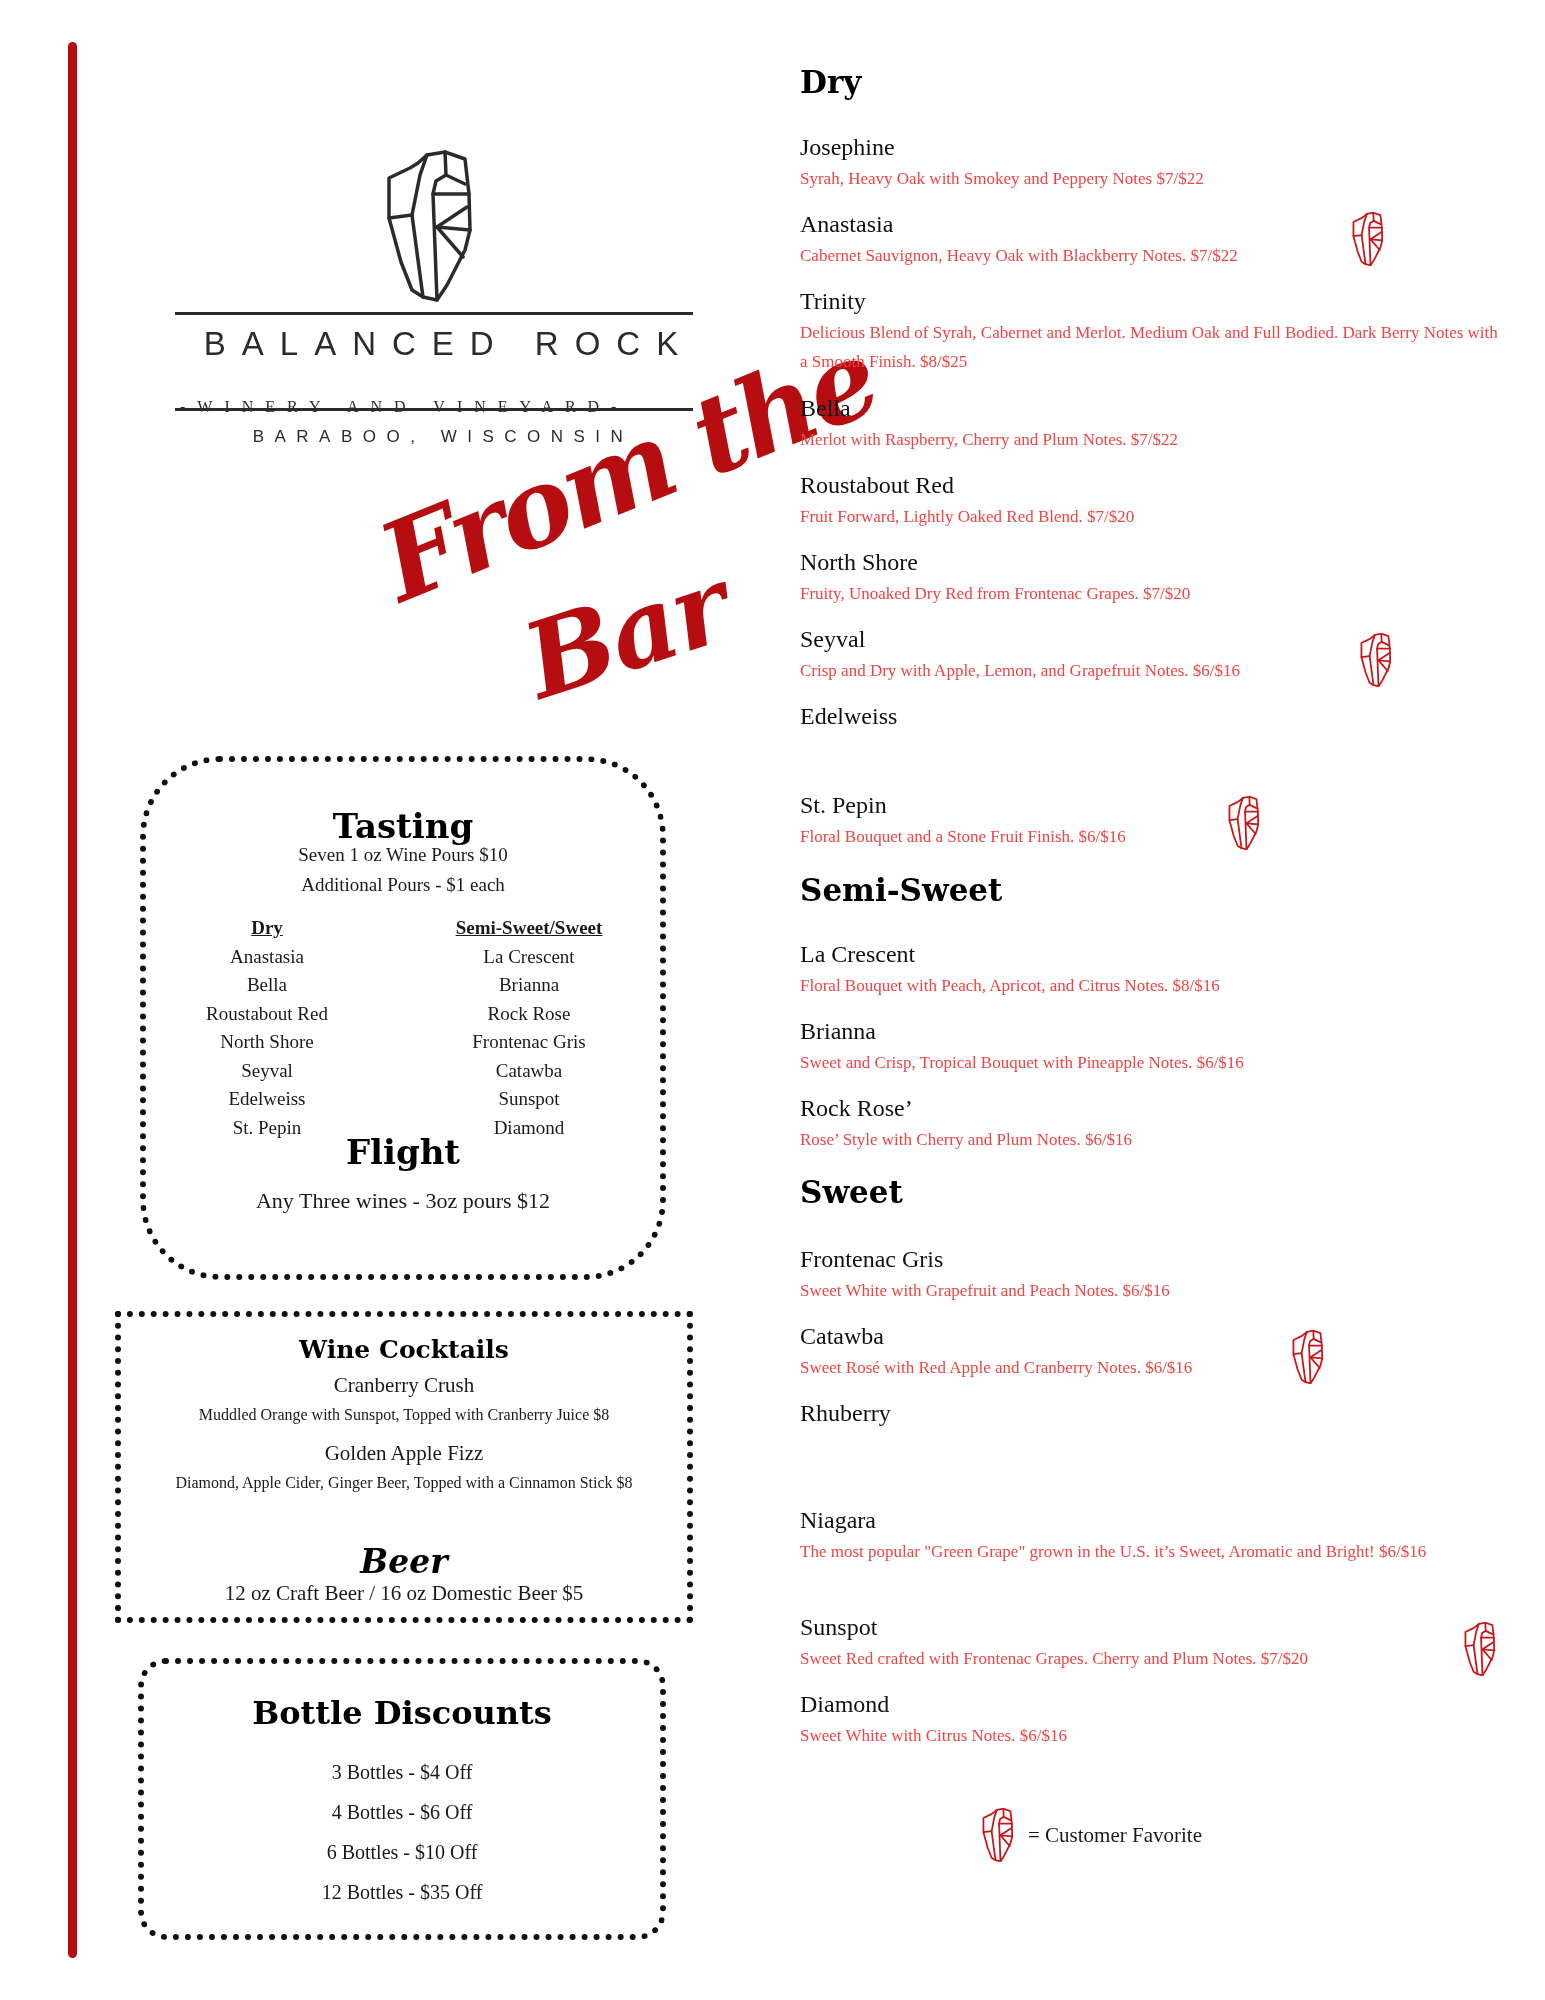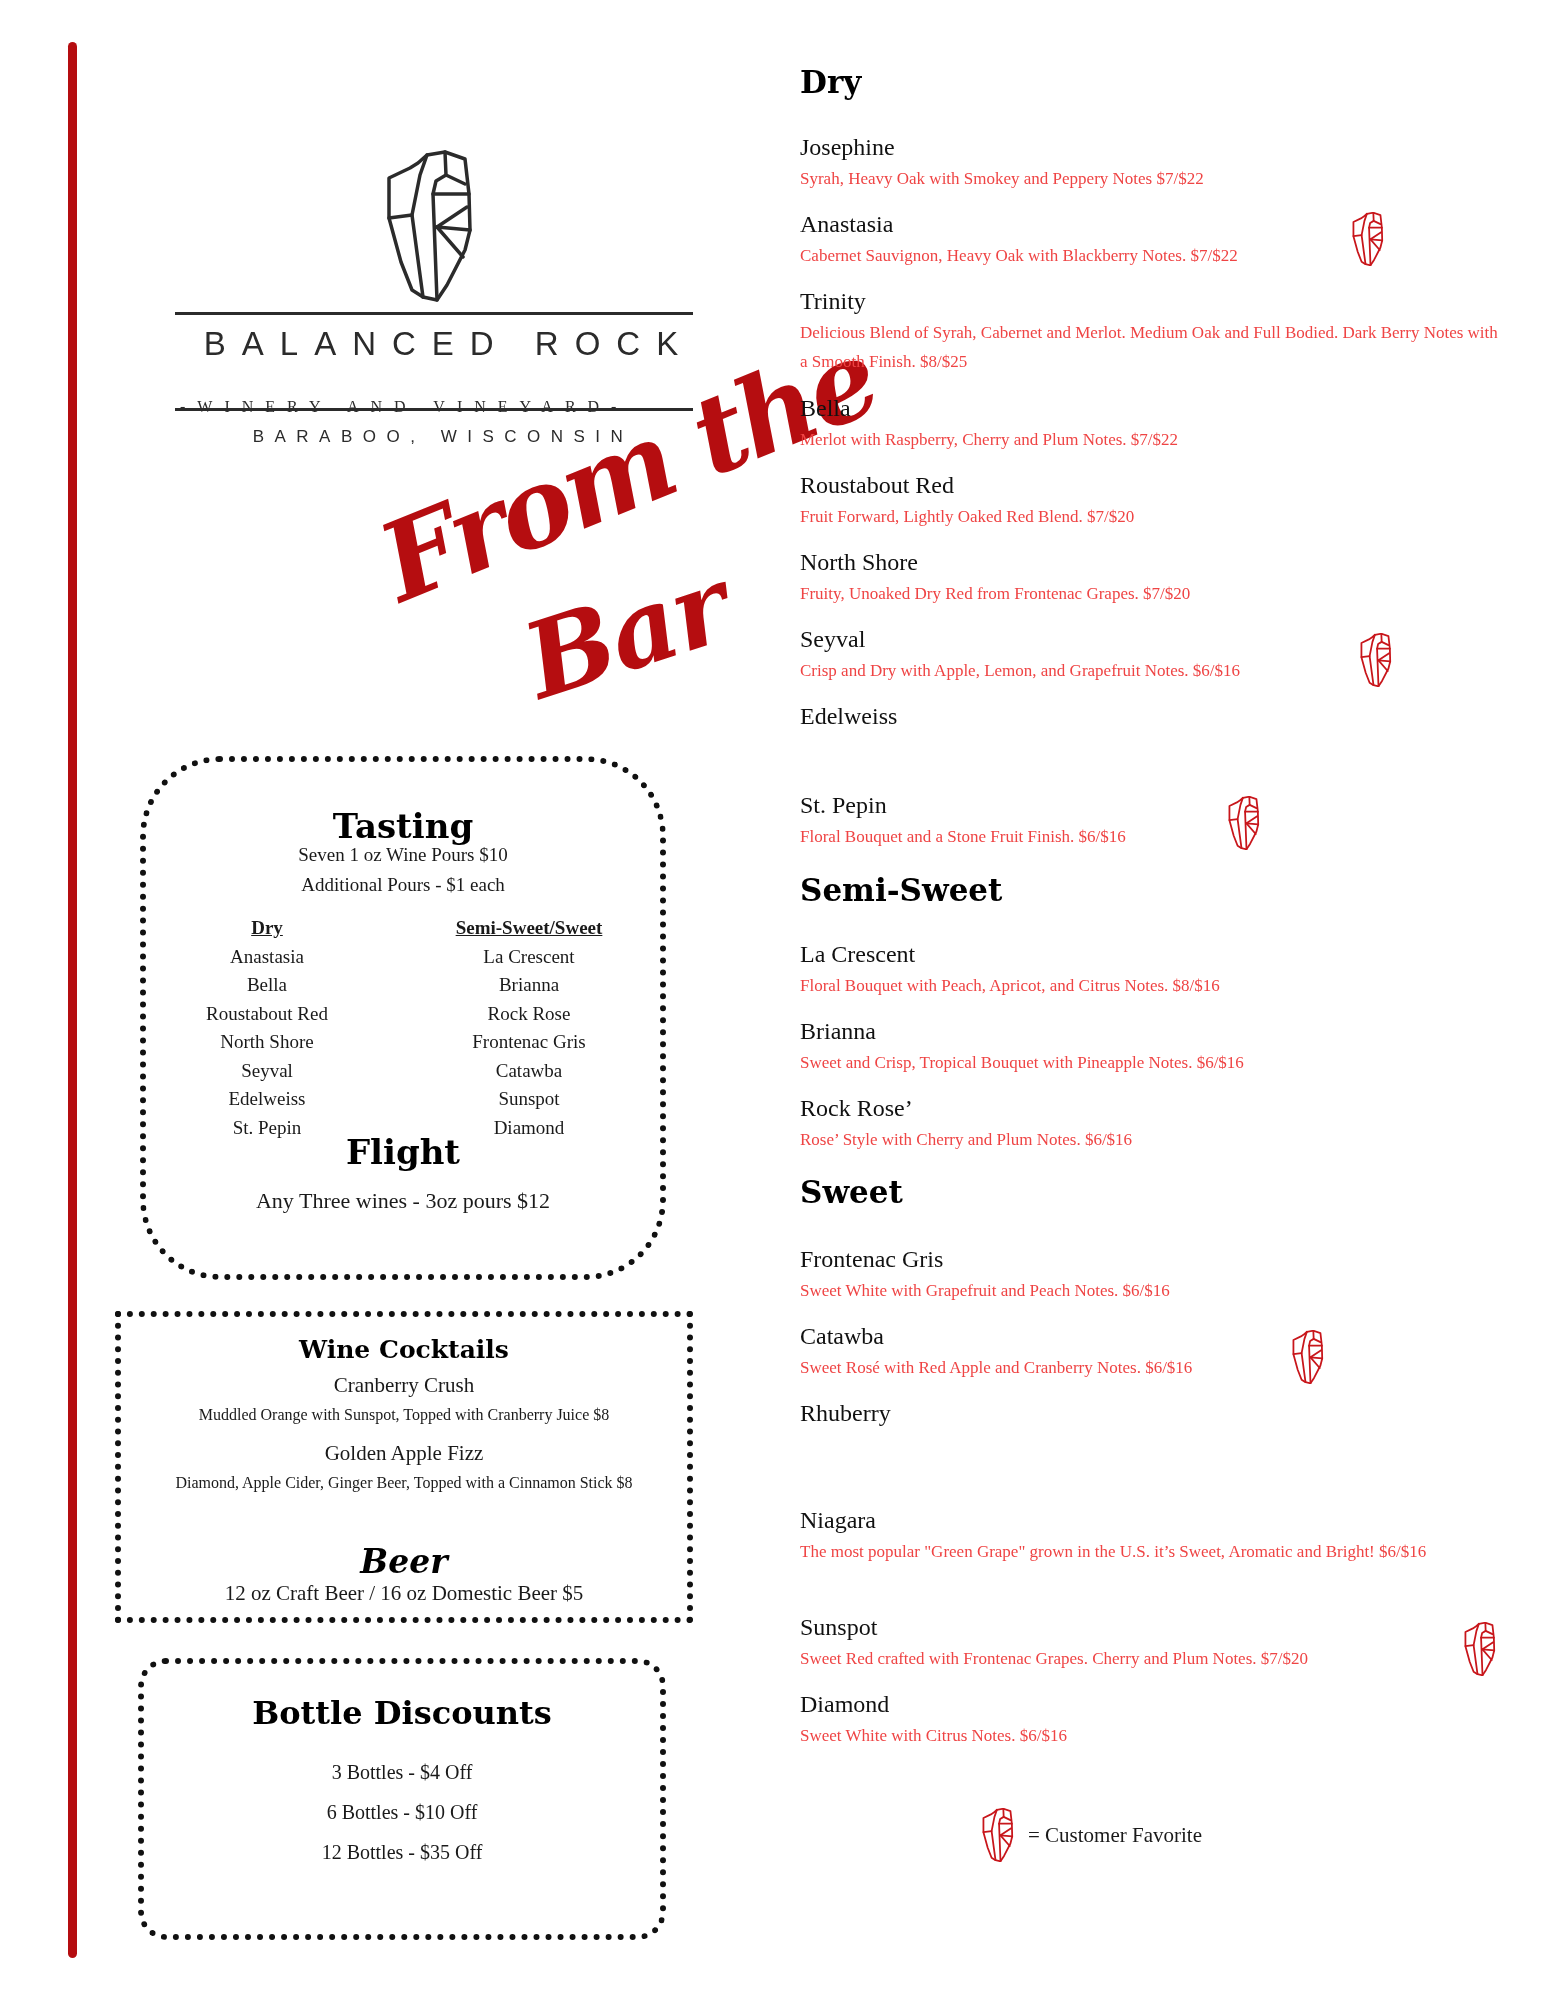--- a/index.html
+++ b/index.html
@@ -137,20 +137,21 @@
   <div class="cocktail-name center" style="top:124px">Golden Apple Fizz</div>
   <div class="cocktail-desc center" style="top:152px; left:36px; right:36px;">Diamond, Apple Cider, Ginger Beer, Topped with a Cinnamon Stick $8</div>
   <div class="beer-title slab center">Beer</div>
   <div class="beer-line center">12 oz Craft Beer / 16 oz Domestic Beer $5</div>
 </div>
 
 <div class="abs dotbox bottle-box">
   <div class="bottle-title slab center">Bottle Discounts</div>
   <div class="bottle-list center">
     <div>3 Bottles - $4 Off</div>
+    <div>4 Bottles - $6 Off</div>
     <div>6 Bottles - $10 Off</div>
     <div>12 Bottles - $35 Off</div>
   </div>
 </div>
 
 <div class="section-head" style="top:64px">Dry</div>
 
 <div class="wine" style="top:132px">
   <div class="wine-name">Josephine</div>
   <div class="wine-desc">Syrah, Heavy Oak with Smokey and Peppery Notes $7/$22</div>

